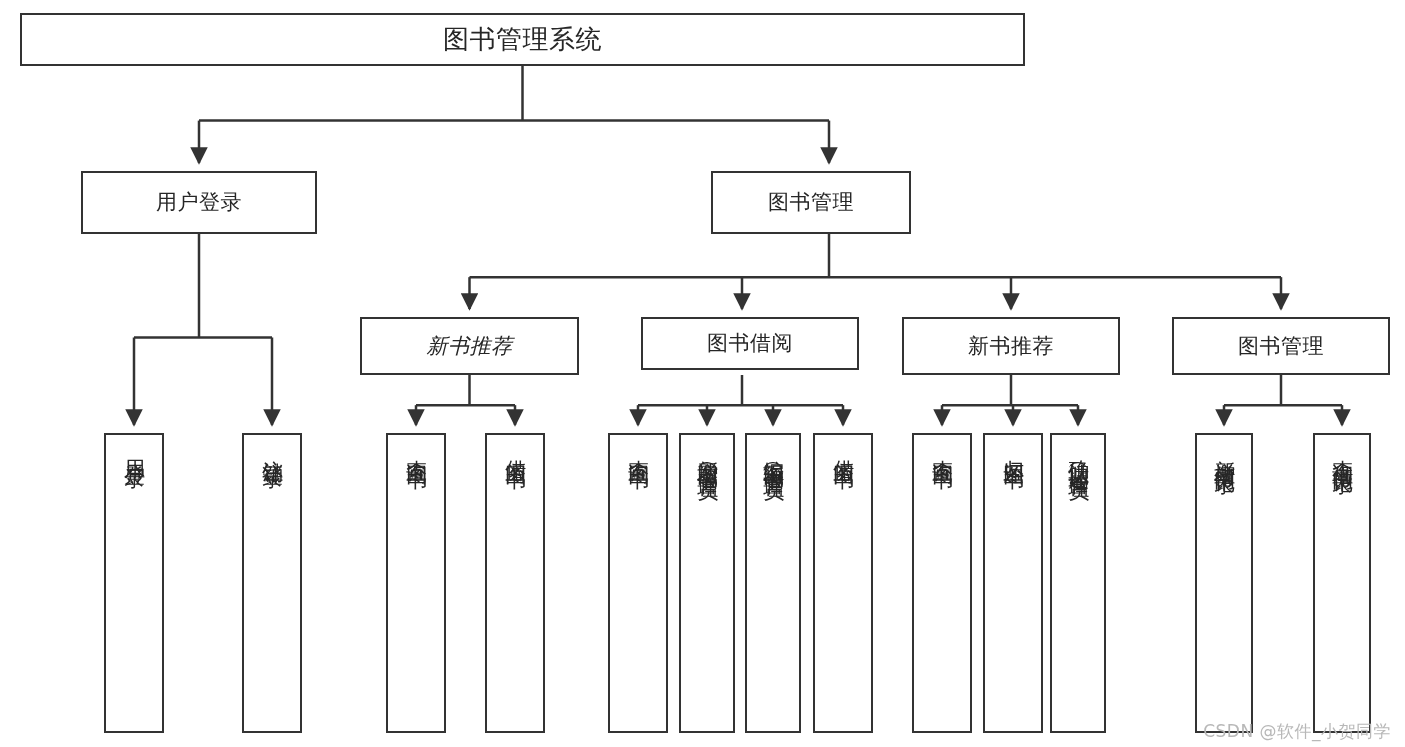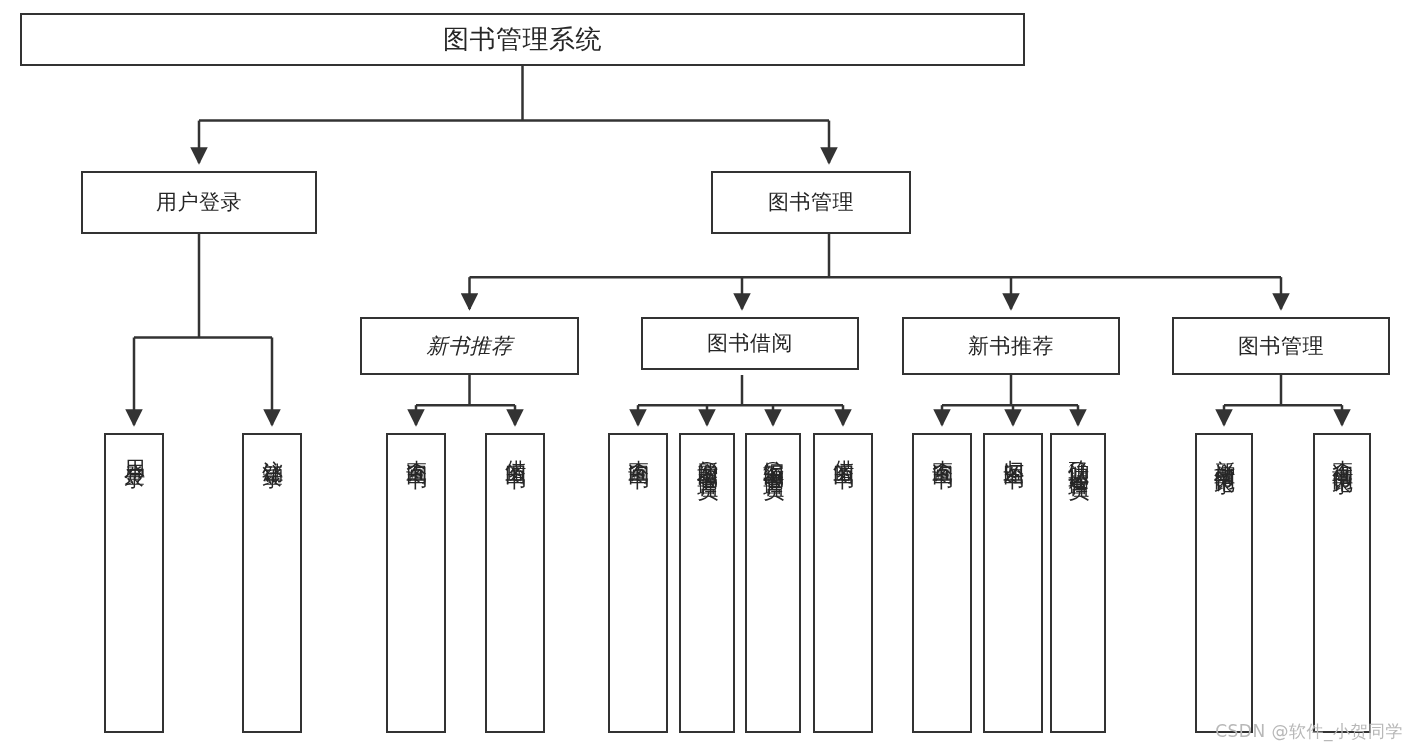--- a/index.html
+++ b/index.html
@@ -55,21 +55,21 @@
   }
   .node.v .label {
     writing-mode: vertical-rl;
     text-orientation: upright;
     font-size: 21px;
     line-height: 1.12;
     letter-spacing: 3px;
   }
   .watermark {
     position: absolute;
-    right: 2px;
+    right: 14px;
     bottom: 4px;
     font-size: 17px;
     color: #b8b8b8;
     letter-spacing: 0.5px;
     white-space: nowrap;
     pointer-events: none;
   }
 </style>
 </head>
 <body>

